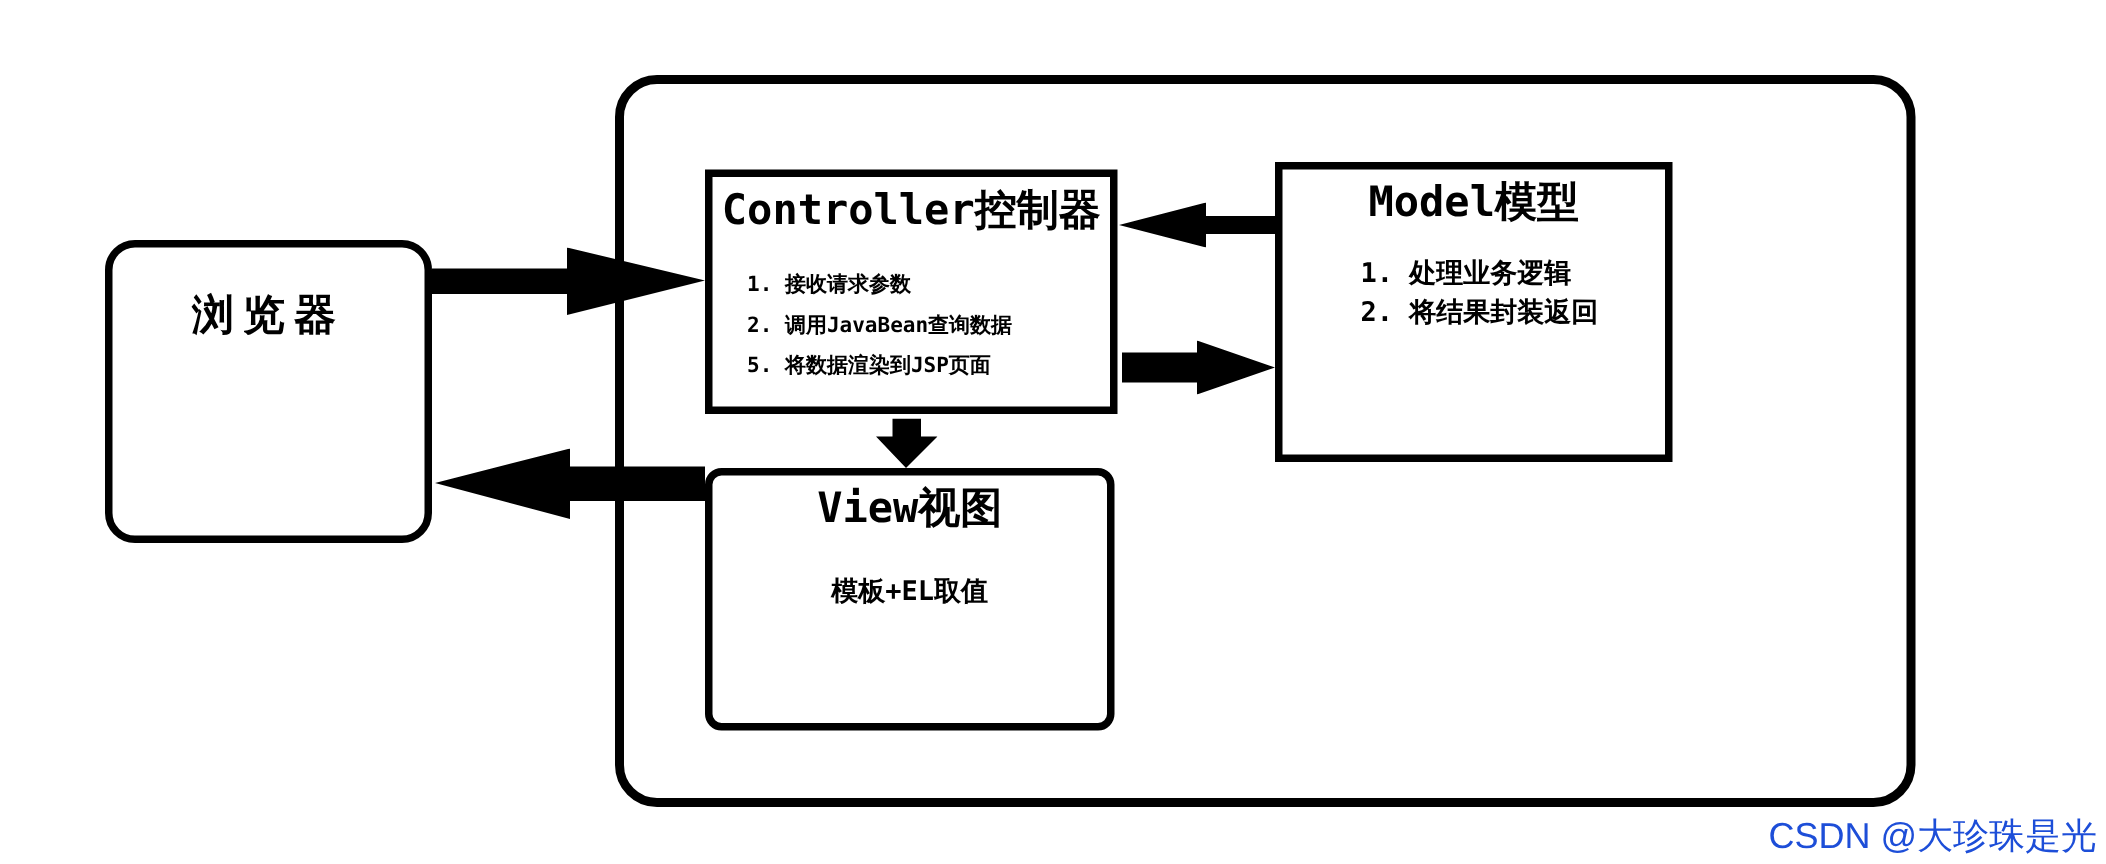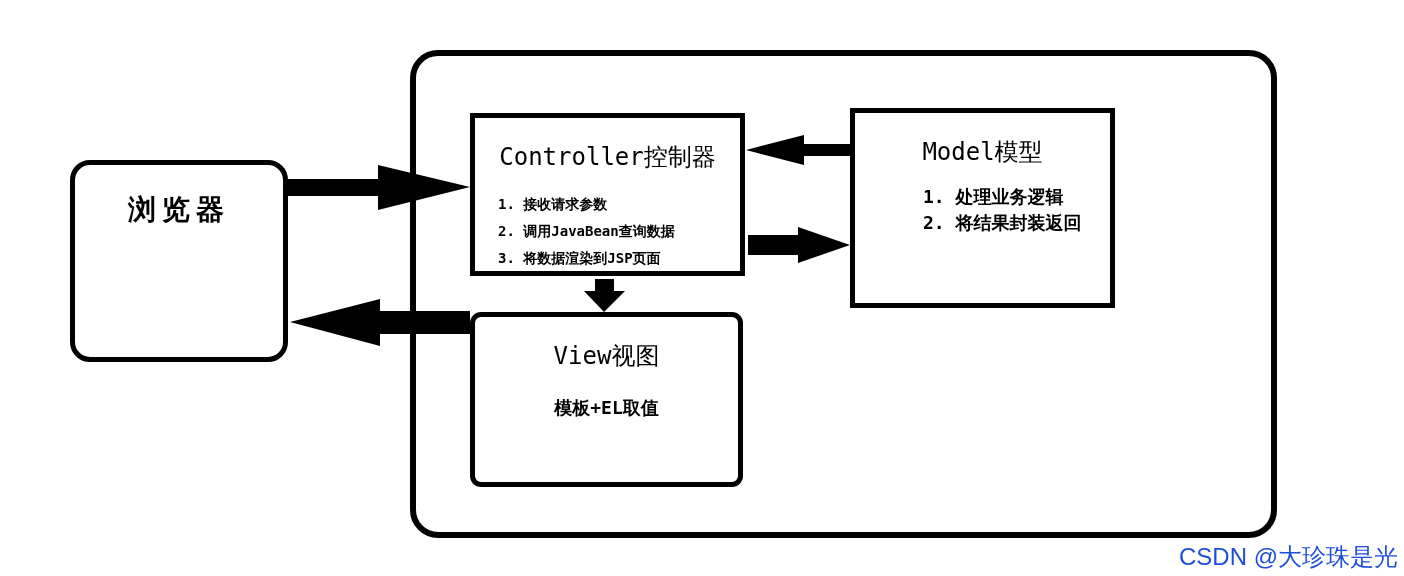--- a/index.html
+++ b/index.html
@@ -39,38 +39,38 @@
   .mvc-container {
     left: 410px; top: 50px;
     width: 867px; height: 488px;
     border: 6px solid #000000;
     border-radius: 28px;
     background: transparent;
   }
   
   .controller-box { left: 470px; top: 113px; width: 275px; height: 163px; }
   .box-title {
-    margin-top: 23px;
+    margin-top: 3px;
     text-align: center;
-    font-size: 24px;
-    font-weight: normal;
+    font-size: 28px;
+    font-weight: bold;
     color: #000000;
     white-space: nowrap;
   }
   .controller-items { margin: 18px 0 0 23px; }
   .controller-items .item {
     font-size: 14px;
     font-weight: bold;
     line-height: 27px;
     white-space: nowrap;
     color: #000000;
   }
   
   .model-box { left: 850px; top: 108px; width: 265px; height: 200px; }
-  .model-items { margin: 16px 0 0 68px; }
+  .model-items { margin: 16px 0 0 52px; }
   .model-items .item {
     font-size: 18px;
     font-weight: bold;
     line-height: 26px;
     white-space: nowrap;
     color: #000000;
   }
   
   .view-box { left: 470px; top: 312px; width: 273px; height: 175px; border-radius: 11px; }
   .view-content {
@@ -103,21 +103,21 @@
     <div class="browser-title">浏览器</div>
   </div>
 
   <div class="box mvc-container"></div>
 
   <div class="box controller-box">
     <div class="box-title">Controller控制器</div>
     <div class="controller-items">
       <div class="item">1. 接收请求参数</div>
       <div class="item">2. 调用JavaBean查询数据</div>
-      <div class="item">3. 将数据渲染到JSP页面</div>
+      <div class="item">5. 将数据渲染到JSP页面</div>
     </div>
   </div>
 
   <div class="box model-box">
     <div class="box-title">Model模型</div>
     <div class="model-items">
       <div class="item">1. 处理业务逻辑</div>
       <div class="item">2. 将结果封装返回</div>
     </div>
   </div>

